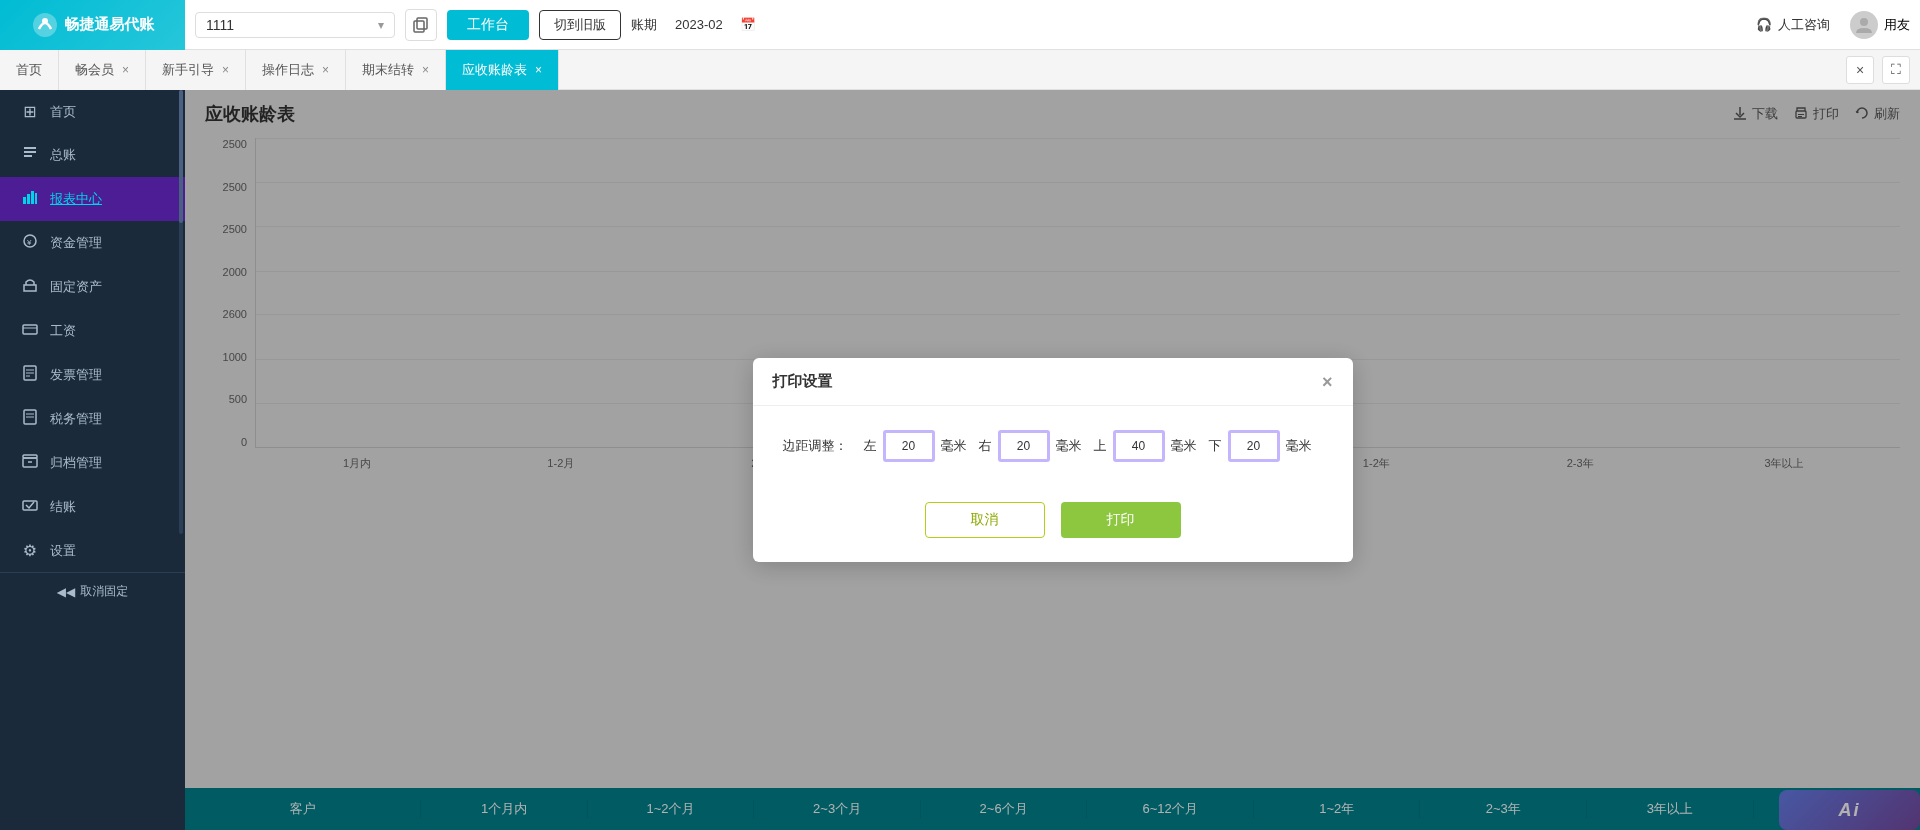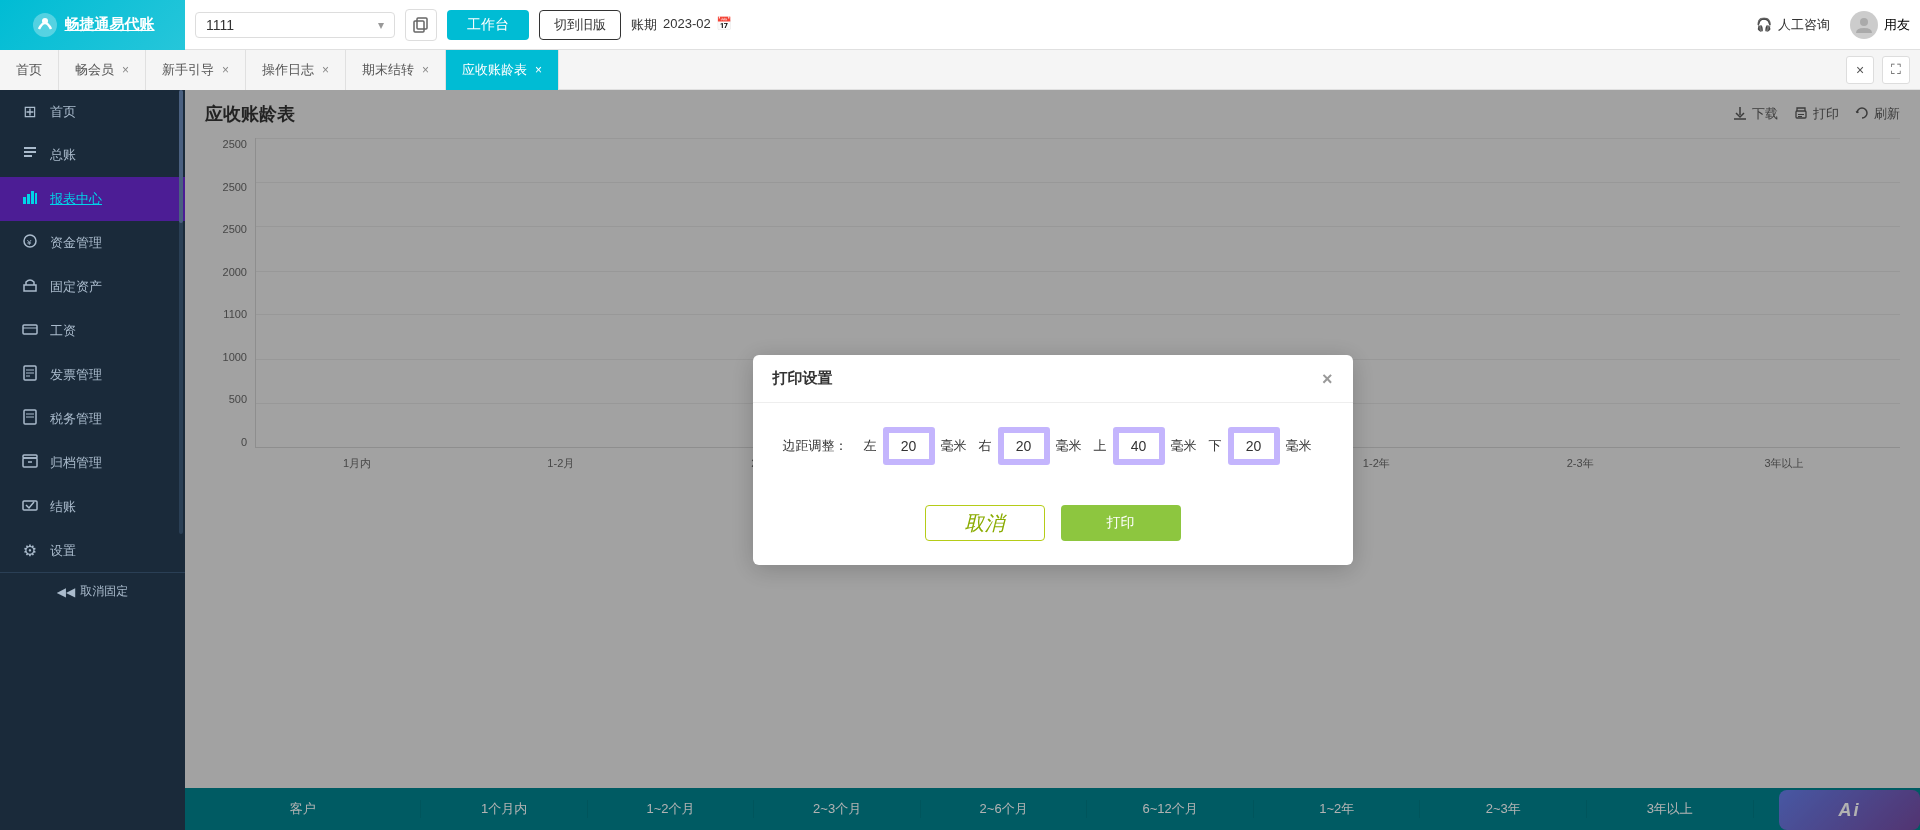--- a/index.html
+++ b/index.html
@@ -20,21 +20,20 @@
       background: linear-gradient(135deg, #00bcd4, #26c6da);
       height: 50px;
       display: flex;
       align-items: center;
       justify-content: center;
       color: #fff;
       font-size: 15px;
       font-weight: bold;
       flex-shrink: 0;
       margin-left: -10px;
-      text-decoration: underline;
     }
     .logo-icon {
       width: 28px;
       height: 28px;
       margin-right: 6px;
     }
     .company-selector {
       display: flex;
       align-items: center;
       border: 1px solid #ddd;
@@ -70,22 +69,22 @@
       border: 1px solid #333;
       background: #fff;
       border-radius: 4px;
       padding: 5px 14px;
       font-size: 13px;
       cursor: pointer;
       color: #333;
     }
     .period-area {
       display: flex;
-      align-items: flex-start;
-      gap: 6px;
+      align-items: center;
+      gap: 18px;
       color: #333;
       font-size: 13px;
     }
     .period-icon { color: #666; }
     .header-right {
       margin-left: auto;
       display: flex;
       align-items: center;
       gap: 20px;
     }
@@ -400,47 +399,46 @@
       display: flex;
       align-items: center;
       gap: 6px;
     }
     .margin-dir-label {
       color: #333;
       font-size: 13px;
     }
     .margin-input {
       width: 52px;
-      height: 38px;
-      border: 6px solid #c4b5fd;
+      height: 32px;
+      border: 3px solid #c4b5fd;
       border-radius: 3px;
       text-align: center;
-      font-size: 14px;
+      font-size: 12px;
       color: #333;
     }
     .margin-unit {
       color: #333;
       font-size: 13px;
     }
     .dialog-footer {
       display: flex;
       align-items: center;
       justify-content: center;
       padding: 16px 20px 24px;
       gap: 16px;
     }
     .btn-cancel {
       width: 120px; height: 36px;
       border: 1px solid #b5cc18;
       background: #fff;
       color: #8aab00;
       border-radius: 4px;
       cursor: pointer;
-      font-size: 20px;
-      font-style: italic;
+      font-size: 14px;
     }
     .btn-confirm {
       width: 120px; height: 36px;
       border: none;
       background: #8dc63f;
       color: #fff;
       border-radius: 4px;
       cursor: pointer;
       font-size: 14px;
     }
@@ -690,21 +688,21 @@
         </div>
       </div>
     </div>
 
     <div class="chart-container">
       <div class="chart-y-axis">
         <span>2500</span>
         <span>2500</span>
         <span>2500</span>
         <span>2000</span>
-        <span>1100</span>
+        <span>2600</span>
         <span>1000</span>
         <span>500</span>
         <span>0</span>
       </div>
       <div class="chart-plot">
         <div class="grid-lines" style="position:absolute;top:0;left:0;right:0;bottom:0;pointer-events:none;">
           <div class="grid-line" style="top:0%"></div>
           <div class="grid-line" style="top:14.3%"></div>
           <div class="grid-line" style="top:28.6%"></div>
           <div class="grid-line" style="top:42.9%"></div>

